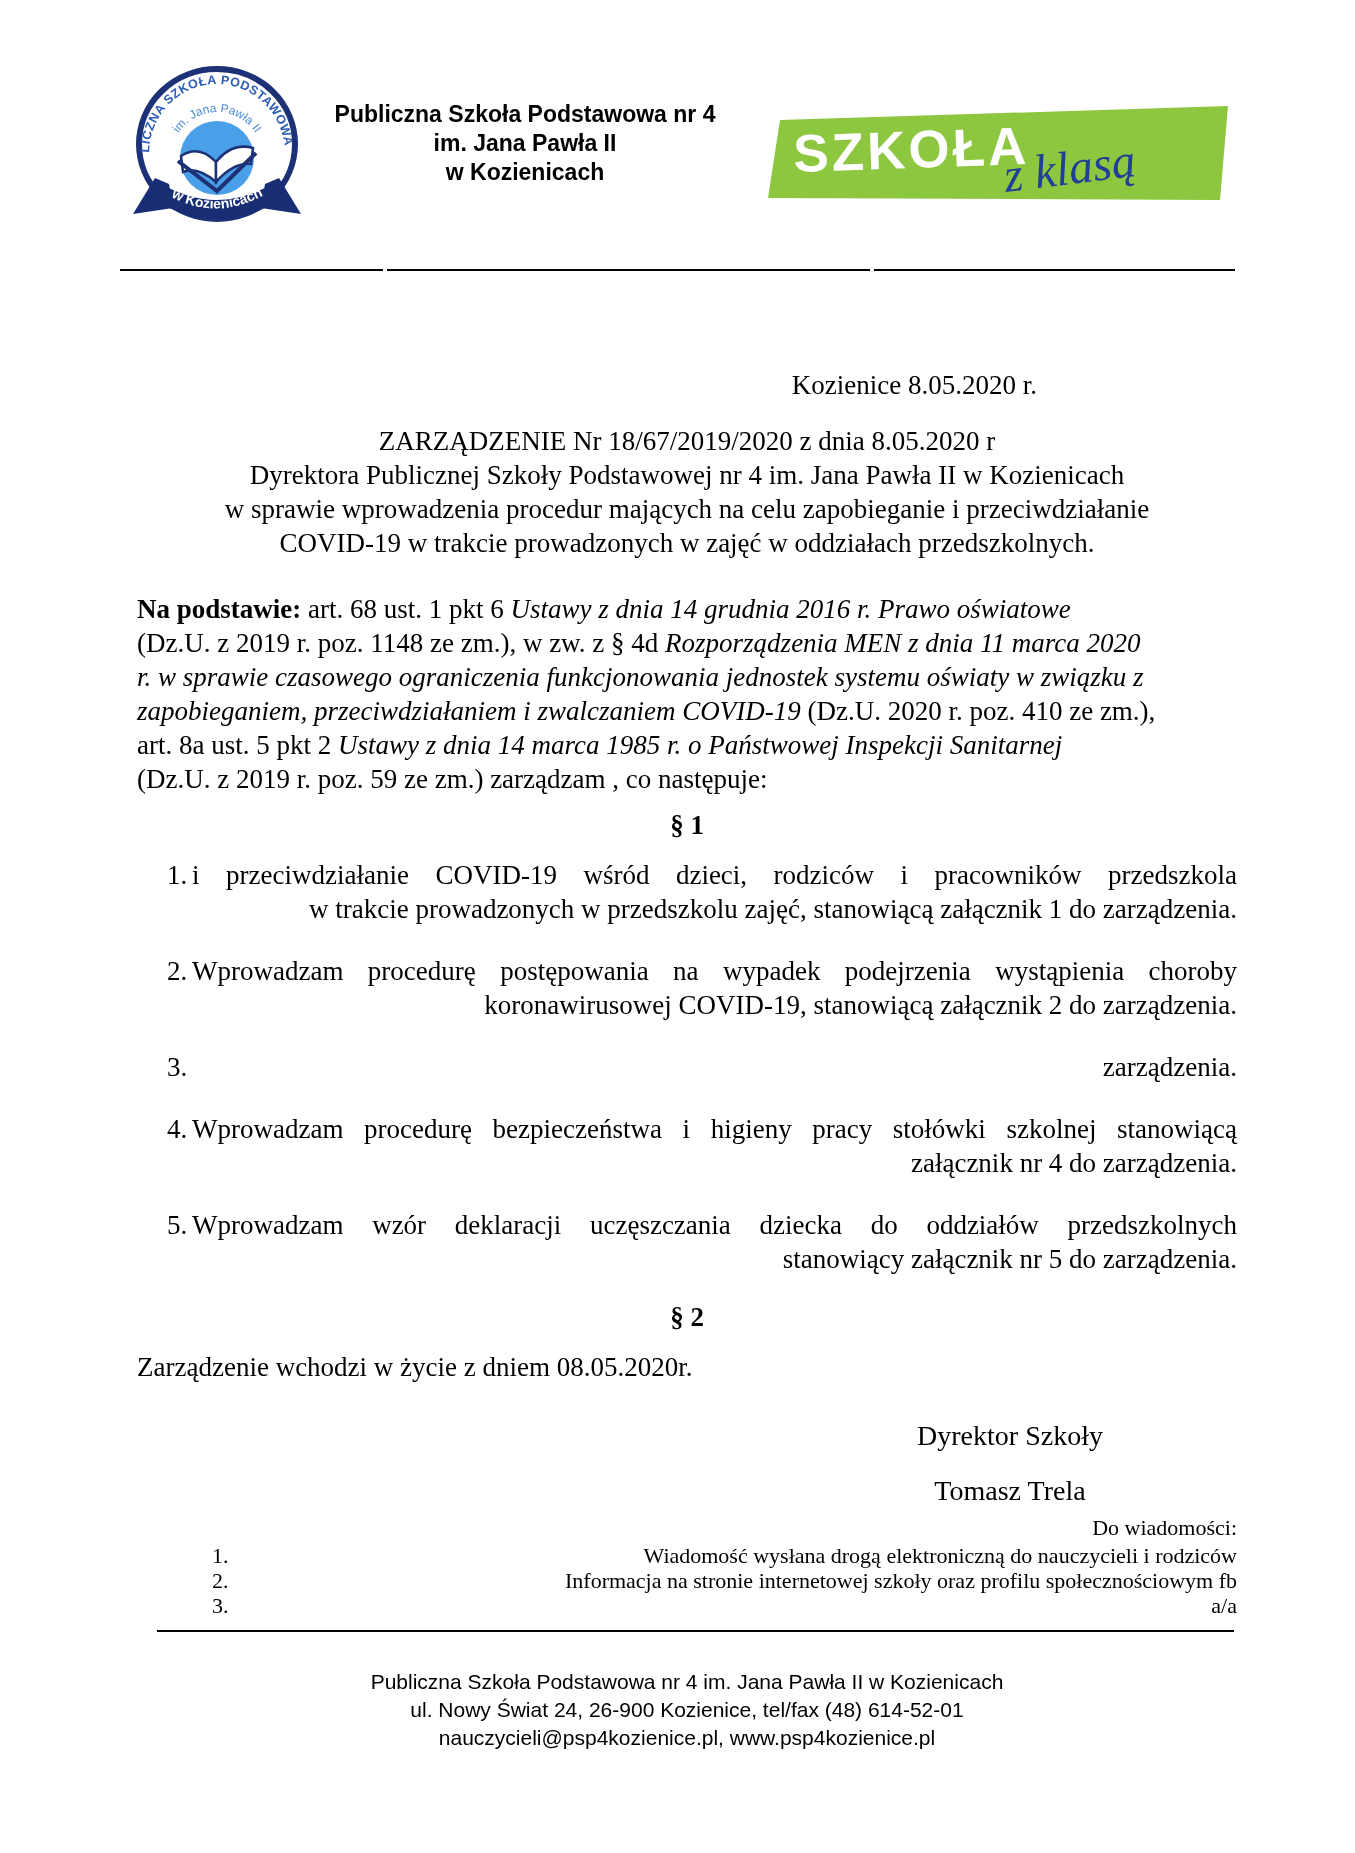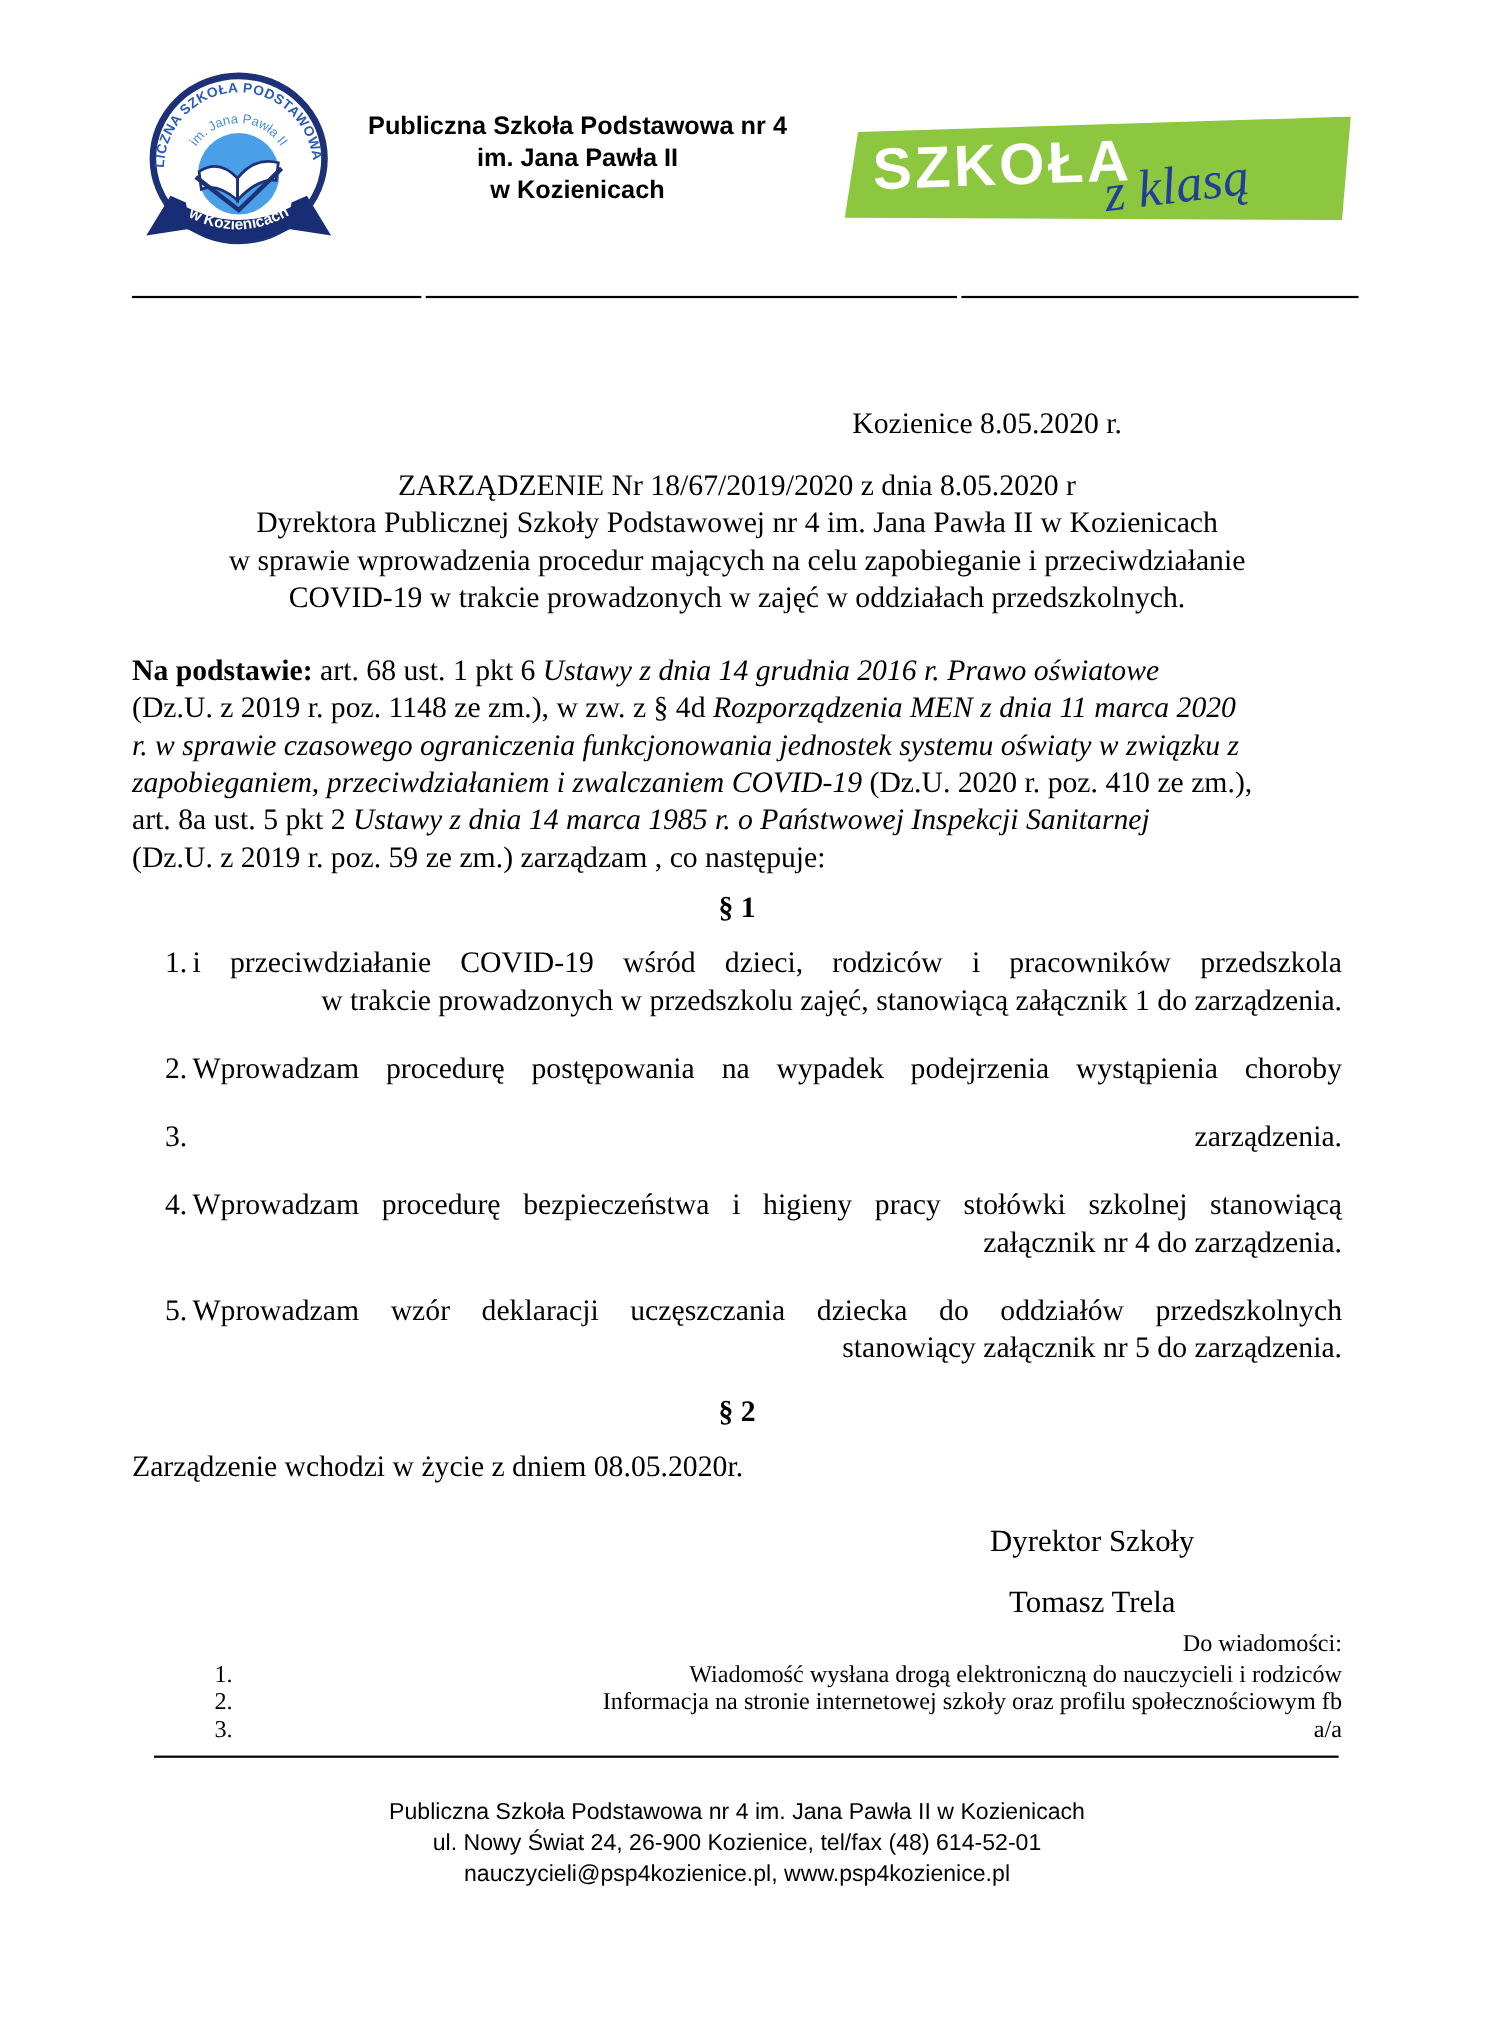--- a/index.html
+++ b/index.html
@@ -21,21 +21,21 @@
   }
   .badge{position:absolute;left:768px;top:106px;}
   .top-divider{
     position:absolute;top:269px;left:120px;width:1115px;
     display:flex;gap:4px;
   }
   .top-divider .seg{border-top:2px solid #000;height:0;}
   .seg1{width:263px;}.seg2{width:483px;}.seg3{flex:1;}
 
   
-  .doc{position:absolute;left:120px;top:352px;width:1100px;font-size:27px;line-height:34px;}
+  .doc{position:absolute;left:137px;top:352px;width:1100px;font-size:27px;line-height:34px;}
   .dateline{margin-top:16px;text-align:right;padding-right:200px;}
   .title-block{margin-top:22px;text-align:center;}
   .legal{margin-top:32px;text-align:left;}
   .bold{font-weight:bold;}
   .ital{font-style:italic;}
   .sec-head{margin-top:12px;text-align:center;font-weight:bold;}
   .sec-head-2{margin-top:24px;text-align:center;font-weight:bold;}
 
   ol.order{list-style:none;margin:16px 0 0 0;padding:0;}
   ol.order li{position:relative;padding-left:55px;margin-bottom:28px;}
@@ -140,20 +140,21 @@
 
     <ol class="order">
       <li>
         <span class="num">1.</span>
         <span class="jline">i przeciwdziałanie COVID-19 wśród dzieci, rodziców i pracowników przedszkola</span>
         <span class="lastline">w trakcie prowadzonych w przedszkolu zajęć, stanowiącą załącznik 1 do zarządzenia.</span>
       </li>
       <li>
         <span class="num">2.</span>
         <span class="jline">Wprowadzam procedurę postępowania na wypadek podejrzenia wystąpienia choroby</span>
+        <span class="lastline">koronawirusowej COVID-19, stanowiącą załącznik 2 do zarządzenia.</span>
       </li>
       <li>
         <span class="num">3.</span>
         <span class="lastline">zarządzenia.</span>
       </li>
       <li>
         <span class="num">4.</span>
         <span class="jline">Wprowadzam procedurę bezpieczeństwa i higieny pracy stołówki szkolnej stanowiącą</span>
         <span class="lastline">załącznik nr 4 do zarządzenia.</span>
       </li>

